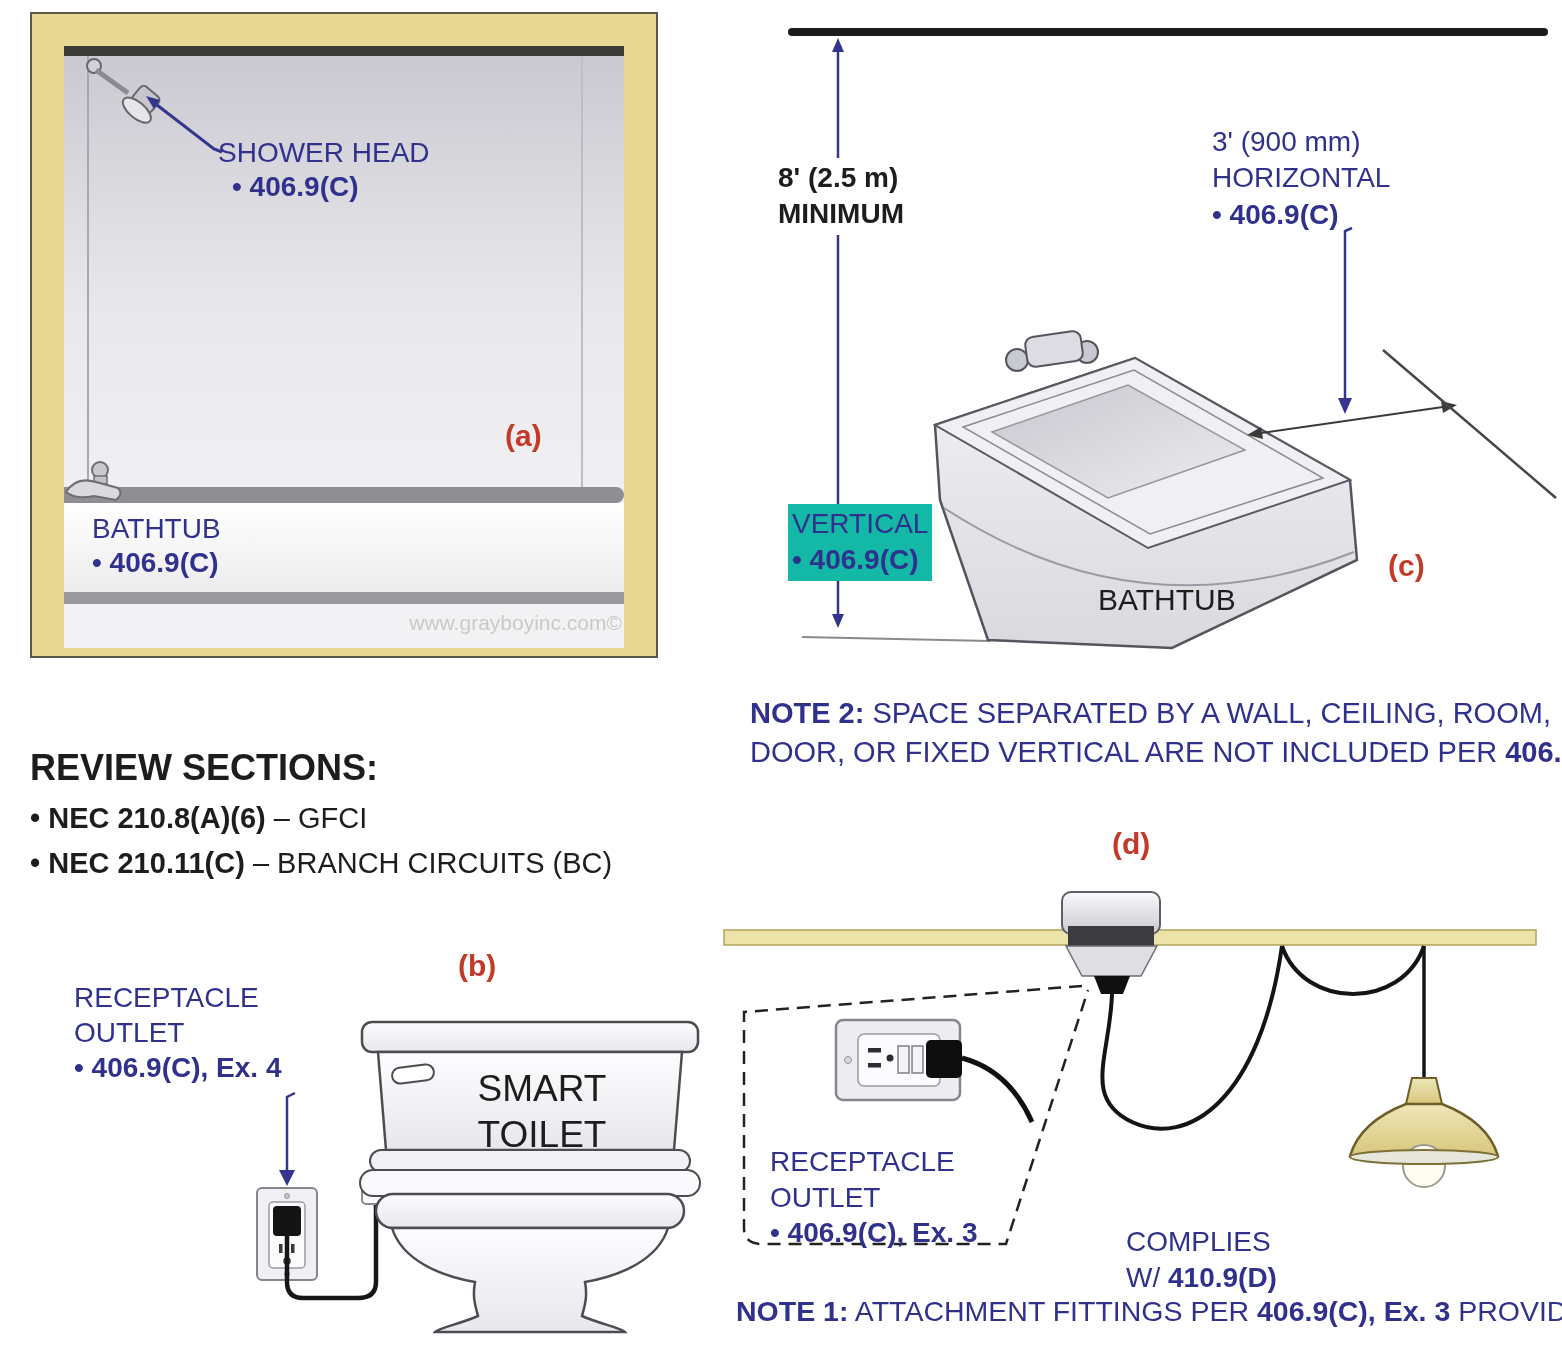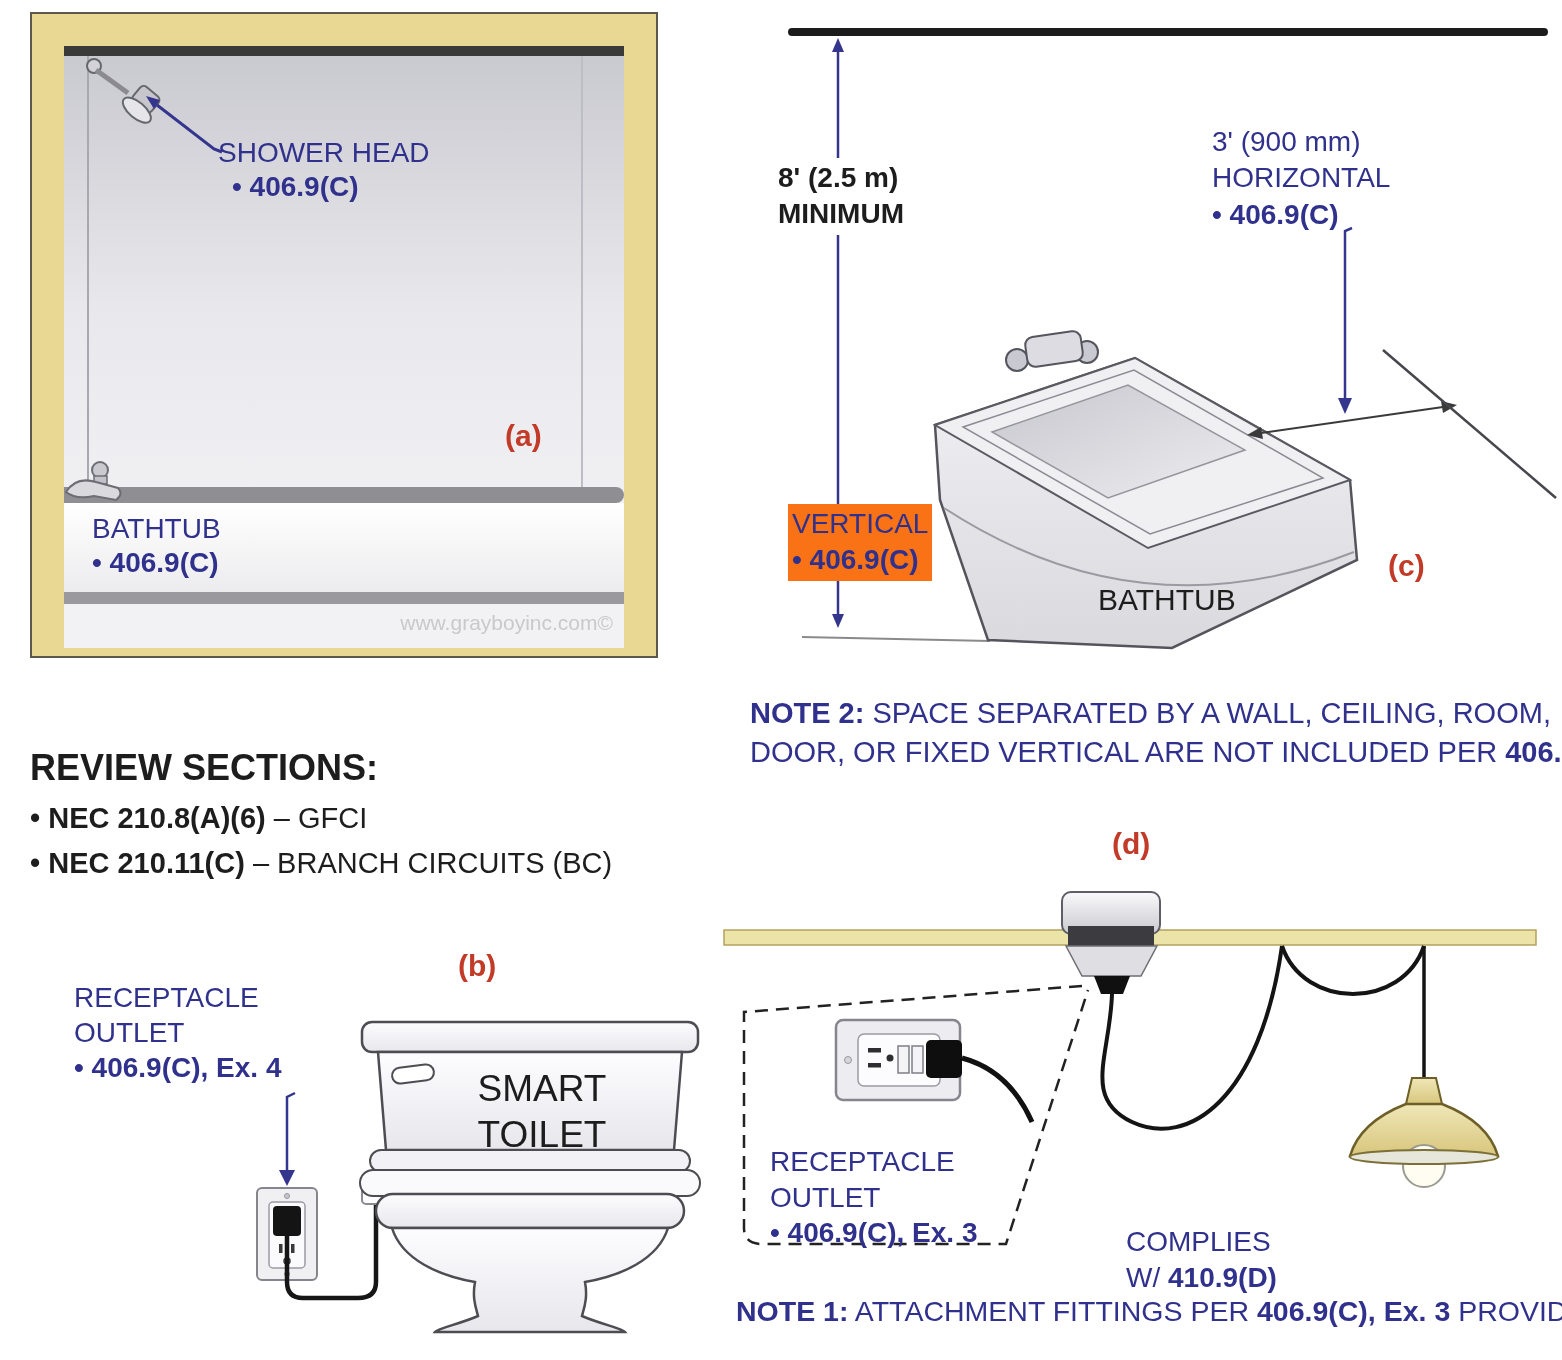--- a/index.html
+++ b/index.html
@@ -66,21 +66,21 @@
   </div>
   <div class="txt navy label-28" style="left:218px;top:136px;">
     <div>SHOWER HEAD</div>
     <div class="b" style="margin-left:14px;">• 406.9(C)</div>
   </div>
   <div class="txt red label-30" style="left:505px;top:418px;">(a)</div>
   <div class="txt navy label-28" style="left:92px;top:512px;">
     <div>BATHTUB</div>
     <div class="b">• 406.9(C)</div>
   </div>
-  <div class="txt" style="left:368px;top:610px;width:245px;text-align:right;font-size:21px;color:#c9c9c9;">www.grayboyinc.com©</div>
+  <div class="txt" style="left:377px;top:610px;width:245px;text-align:right;font-size:21px;color:#c9c9c9;">www.grayboyinc.com©</div>
 
   <svg style="left:720px;top:0;" width="842" height="795" viewBox="0 0 842 795">
     <defs>
       <linearGradient id="c_tub" x1="0" y1="0" x2="0" y2="1">
         <stop offset="0" stop-color="#f2f2f5"></stop>
           <stop offset="1" stop-color="#d9d9de"></stop>
       </linearGradient>
       <linearGradient id="c_basin" x1="0" y1="0" x2="1" y2="1">
         <stop offset="0" stop-color="#c7c7ce"></stop>
           <stop offset="1" stop-color="#ececf0"></stop>
@@ -125,21 +125,21 @@
   </svg>
   <div class="txt blk b label-28" style="left:778px;top:158px;width:124px;text-align:left;background:#ffffff;padding:2px 0;line-height:1.3;">
     <div>8' (2.5 m)</div>
     <div>MINIMUM</div>
   </div>
   <div class="txt navy label-28" style="left:1212px;top:124px;line-height:1.3;">
     <div>3' (900 mm)</div>
     <div>HORIZONTAL</div>
     <div class="b">• 406.9(C)</div>
   </div>
-  <div class="txt navy label-28" style="left:788px;top:504px;background:#f97316;padding:2px 4px;line-height:1.3;">
+  <div class="txt navy label-28" style="left:788px;top:504px;background:#14b8a6;padding:2px 4px;line-height:1.3;">
     <div>VERTICAL</div>
     <div class="b">• 406.9(C)</div>
   </div>
   <div class="txt blk label-30" style="left:1098px;top:582px;">BATHTUB</div>
   <div class="txt red label-30" style="left:1388px;top:548px;">(c)</div>
 
   <div class="txt navy label-29" style="left:750px;top:694px;line-height:1.34;">
     <div>
       <span class="b">NOTE 2:</span><span> SPACE SEPARATED BY A WALL, CEILING, ROOM,</span>
     </div>

